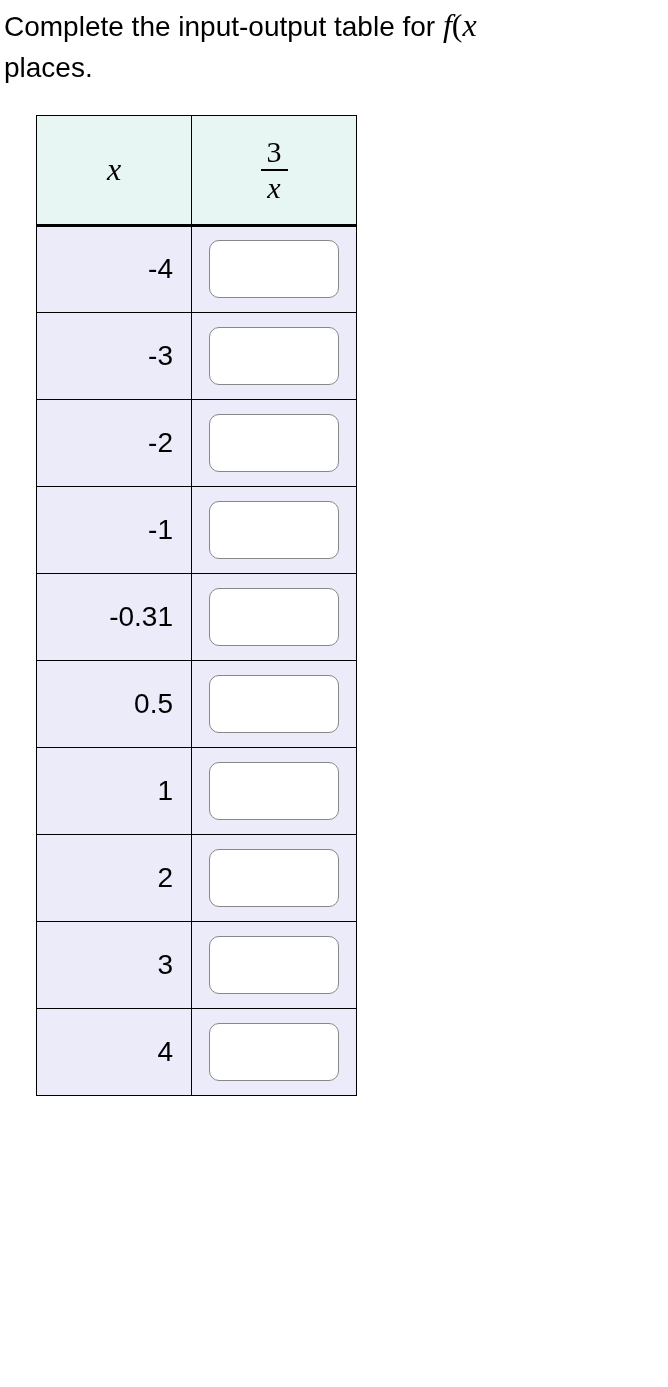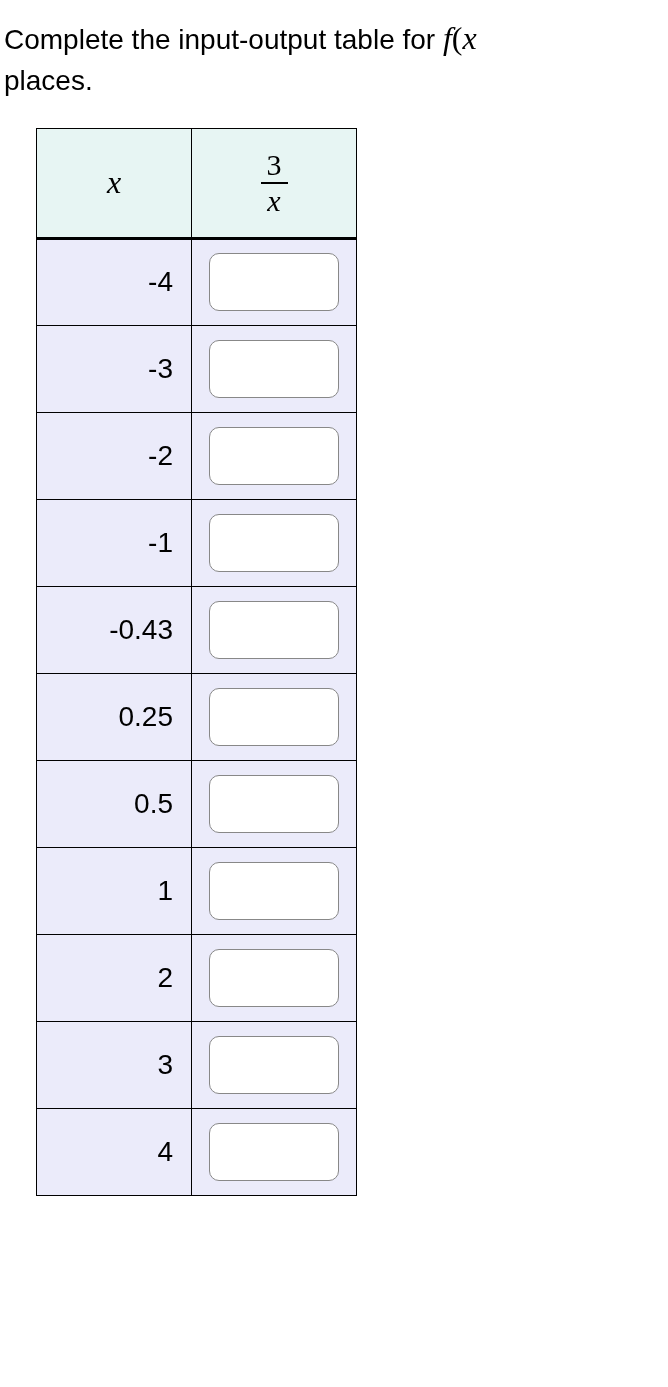--- a/index.html
+++ b/index.html
@@ -6,21 +6,21 @@
   body {
     margin: 0;
     padding: 0;
     font-family: "Segoe UI", "Lucida Sans", Arial, sans-serif;
     background: #ffffff;
     color: #000000;
     font-size: 28px;
     width: 668px;
   }
   .prompt {
-    padding: 15px 0 2px 4px;
+    padding: 2px 0 2px 4px;
     line-height: 1.45;
     font-size: 28px;
   }
   .prompt .math-f {
     font-family: "Times New Roman", serif;
     font-style: italic;
     font-size: 32px;
   }
   .prompt .math-paren {
     font-family: "Times New Roman", serif;
@@ -132,25 +132,21 @@
         </tr>
         <tr>
           <td class="xv">-2</td>
           <td class="inpcell"><input type="text" class="ansbox" style=""></td>
         </tr>
         <tr>
           <td class="xv">-1</td>
           <td class="inpcell"><input type="text" class="ansbox" style=""></td>
         </tr>
         <tr>
-          <td class="xv">-0.43</td>
-          <td class="inpcell"><input type="text" class="ansbox" style=""></td>
-        </tr>
-        <tr>
-          <td class="xv">0.25</td>
+          <td class="xv">-0.31</td>
           <td class="inpcell"><input type="text" class="ansbox" style=""></td>
         </tr>
         <tr>
           <td class="xv">0.5</td>
           <td class="inpcell"><input type="text" class="ansbox" style=""></td>
         </tr>
         <tr>
           <td class="xv">1</td>
           <td class="inpcell"><input type="text" class="ansbox" style=""></td>
         </tr>

